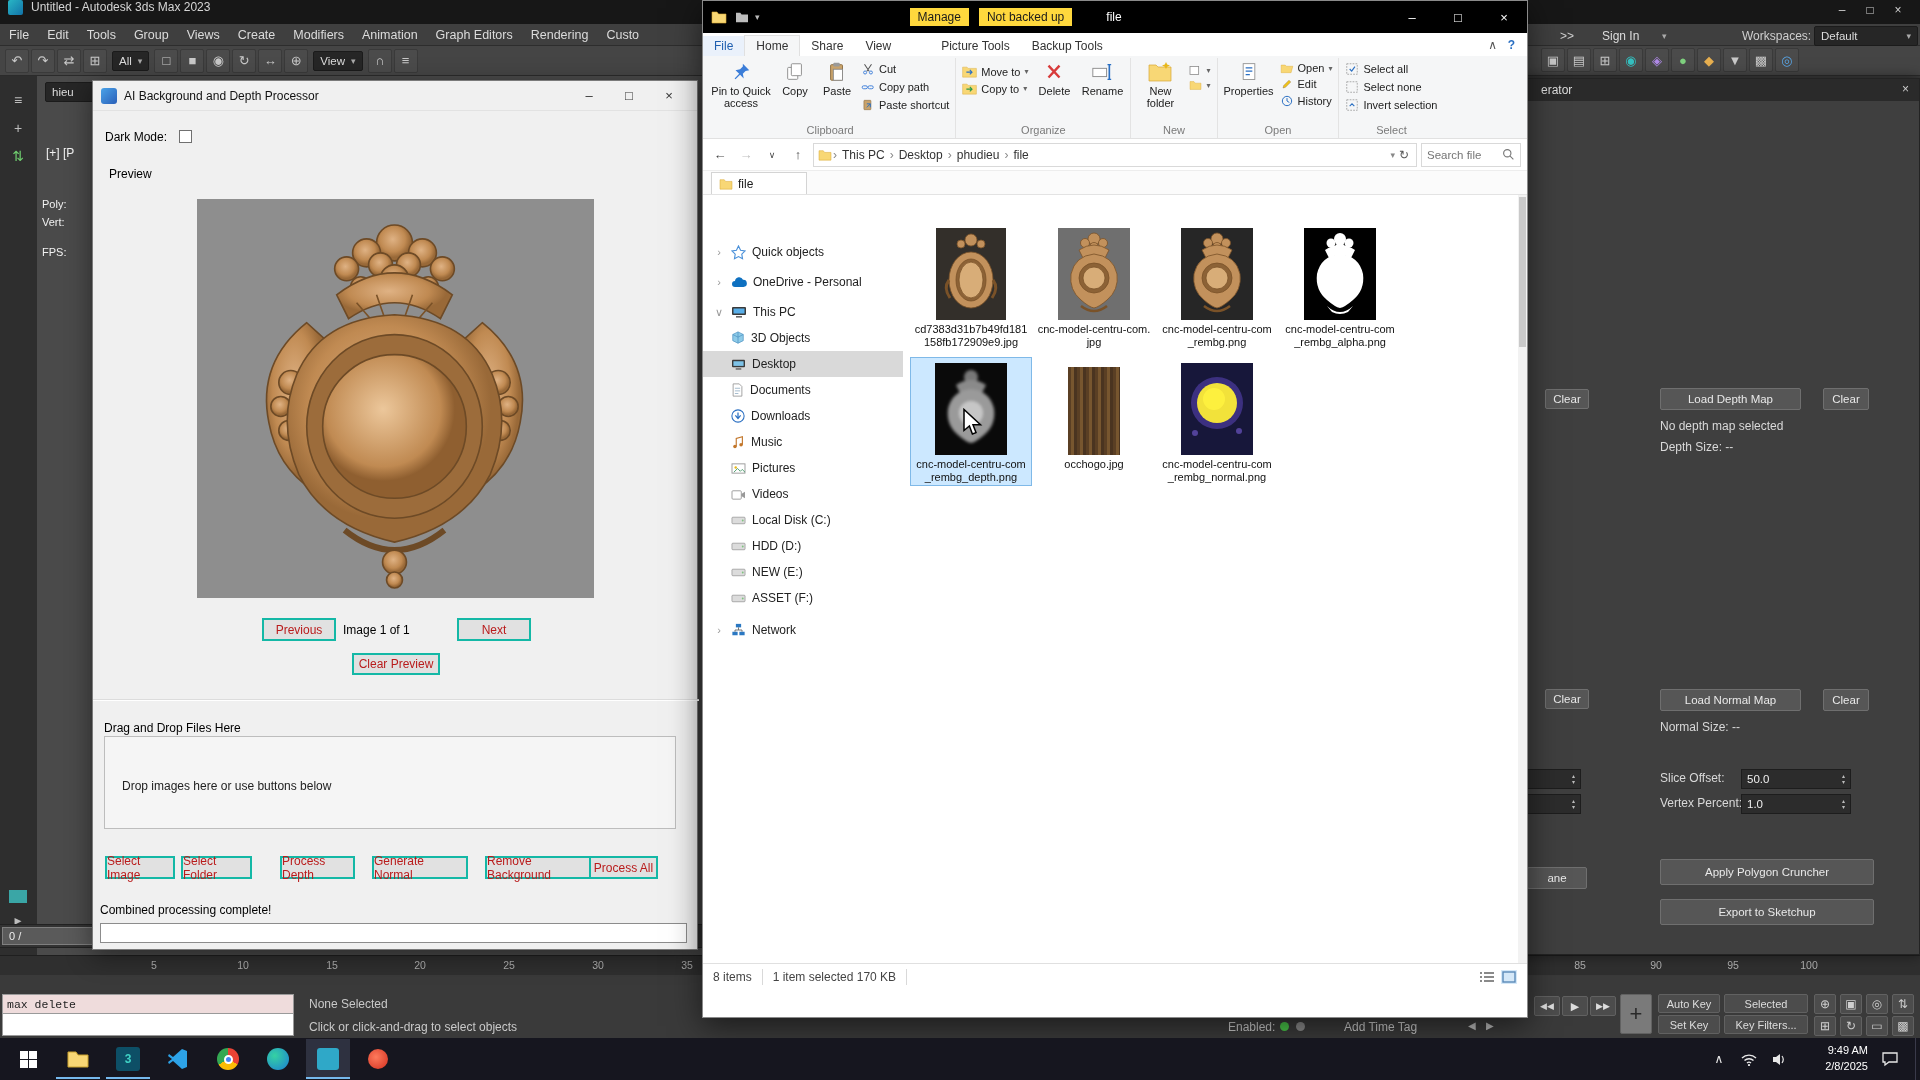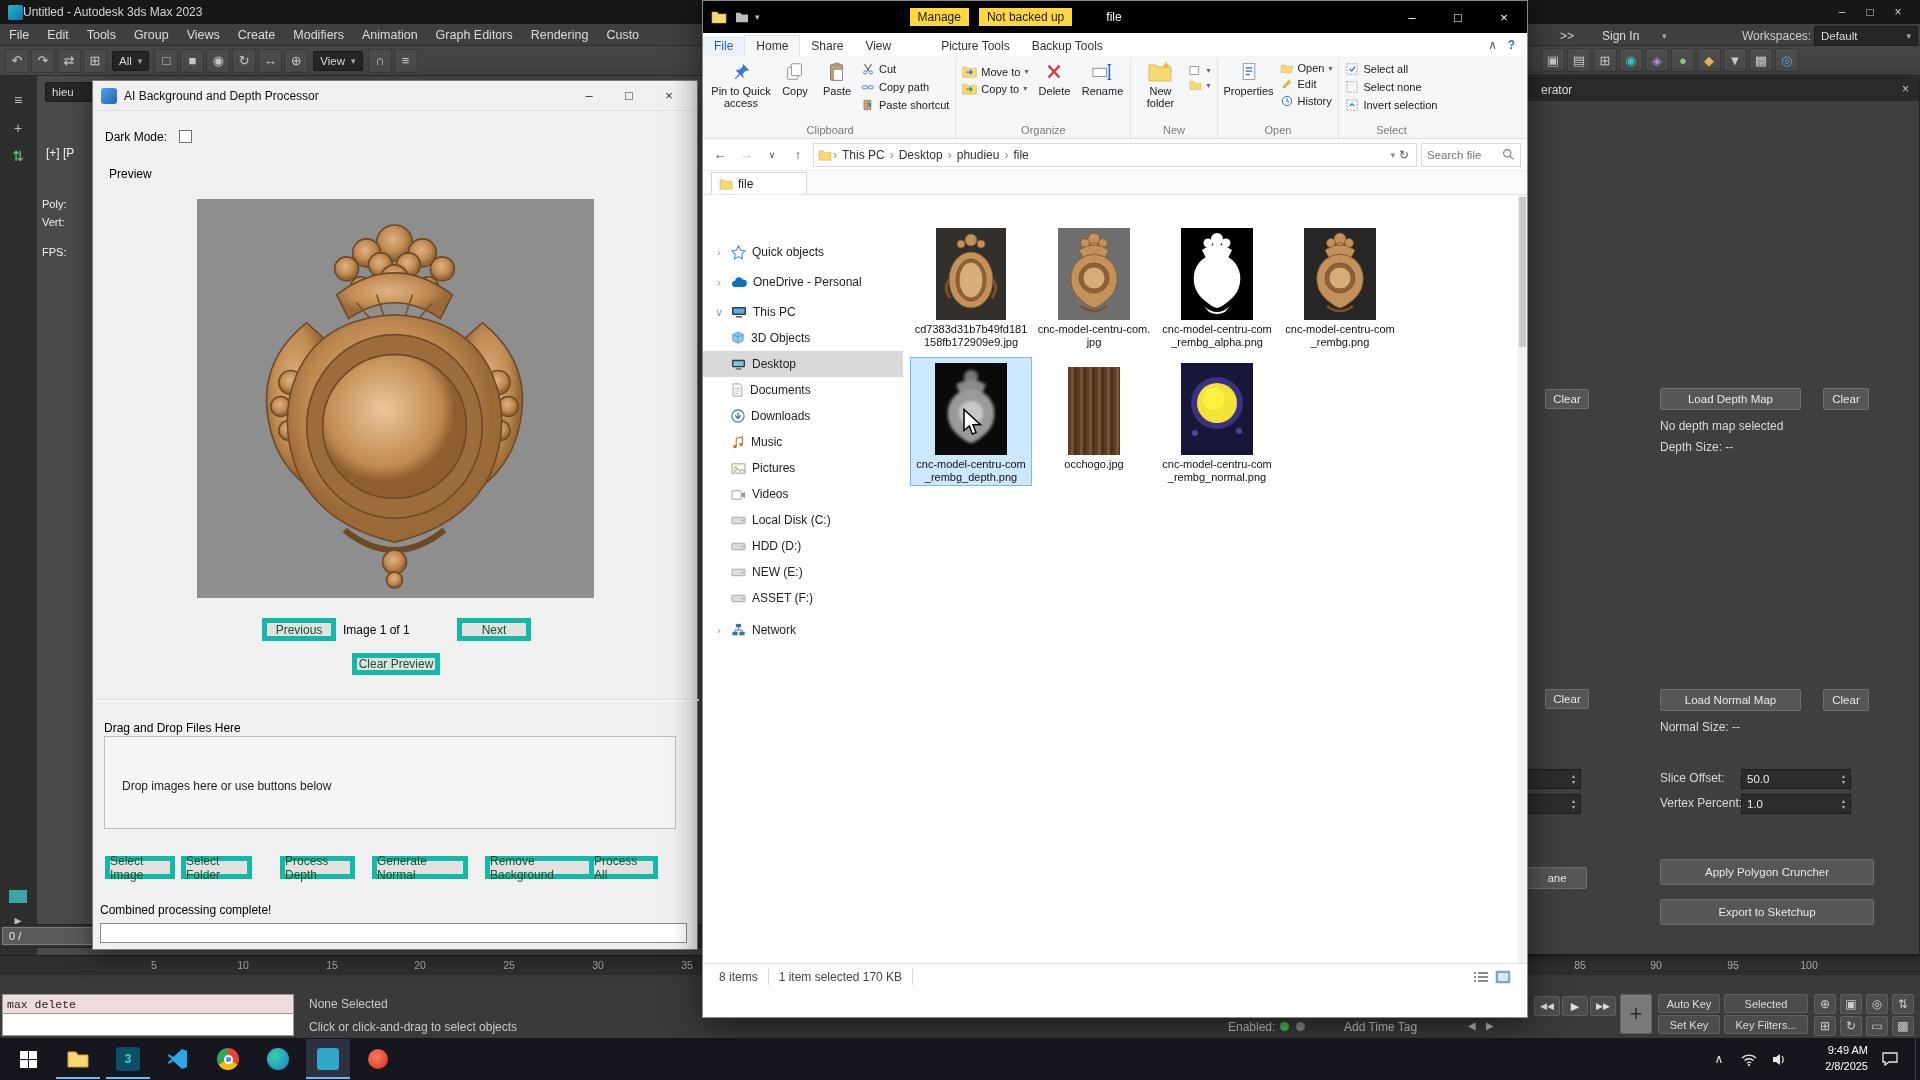--- a/index.html
+++ b/index.html
@@ -2,21 +2,21 @@
 <html><head>
 <meta charset="utf-8">
 <style>
 *{margin:0;padding:0;box-sizing:border-box}
 html,body{width:1920px;height:1080px;overflow:hidden;font-family:"Liberation Sans",sans-serif;font-size:12px}
 #root{position:relative;width:1920px;height:1080px;background:#3a3a3a;overflow:hidden}
 .abs{position:absolute}
 svg{display:block}
 
 
-.max-titlebar{left:0;top:0;width:1920px;height:24px;background:#171717;color:#d6d6d6;display:flex;align-items:center;gap:0;padding:0 8px;z-index:1}
+.max-titlebar{left:0;top:0;width:1920px;height:24px;background:#171717;color:#d6d6d6;display:flex;align-items:flex-start;gap:8px;padding:0 8px;z-index:1}
 .max-logo{width:15px;height:15px;background:linear-gradient(135deg,#29b6c5,#1273a8);border-radius:2px}
 .winbtn{width:28px;height:20px;display:flex;align-items:center;justify-content:center;color:#cfcfcf}
 .max-menubar{left:0;top:24px;width:1920px;height:22px;background:#3f3f3f;color:#dcdcdc;display:flex;align-items:center;z-index:1;border-bottom:1px solid #2d2d2d}
 .menu-item{padding:0 9px;font-size:12.5px;white-space:nowrap}
 .max-toolbar{left:0;top:46px;width:1920px;height:30px;background:#454545;border-bottom:1px solid #2b2b2b;display:flex;align-items:center;padding:0 4px;z-index:1}
 .tool-ic{width:24px;height:24px;margin:0 1px;display:flex;align-items:center;justify-content:center;color:#c9c9c9;font-size:13px;background:#4b4b4b;border:1px solid #3a3a3a;border-radius:2px}
 .tool-combo{height:20px;background:#262626;border:1px solid #1b1b1b;color:#ddd;display:flex;align-items:center;gap:6px;padding:0 6px;margin:0 4px;border-radius:2px;font-size:11.5px}
 .left-strip{left:0;top:76px;width:37px;height:879px;background:#2e2e2e;z-index:1}
 .strip-ic{position:absolute;left:6px;width:24px;height:24px;display:flex;align-items:center;justify-content:center;color:#bdbdbd;font-size:14px}
 .viewport{left:37px;top:76px;width:665px;height:879px;background:#4a4a4a;z-index:0;color:#eee}
@@ -35,21 +35,21 @@
 .listener-pink{position:absolute;left:2px;top:19px;width:292px;height:20px;background:#efdcdc;border:1px solid #9a9a9a;color:#222;font-family:"Liberation Mono",monospace;font-size:11.5px;display:flex;align-items:center;padding:0 4px}
 .listener-white{position:absolute;left:2px;top:39px;width:292px;height:22px;background:#fff;border:1px solid #9a9a9a;border-top:none}
 .sbtn{position:absolute;background:#4c4c4c;border:1px solid #616161;color:#ddd;display:flex;align-items:center;justify-content:center;font-size:11px;border-radius:2px}
 .navic{width:22px;height:20px;background:#4c4c4c;border:1px solid #616161;color:#cfcfcf;display:flex;align-items:center;justify-content:center;font-size:12px;border-radius:2px}
 .dot{width:9px;height:9px;border-radius:50%;display:inline-block}
 
 
 .dialog{left:92px;top:80px;width:606px;height:870px;background:#f0f0f0;border:1px solid #7a7a7a;z-index:3;box-shadow:0 6px 24px rgba(0,0,0,.45);color:#000}
 .dlg-titlebar{height:30px;display:flex;align-items:center;gap:7px;padding:0 8px;background:#f0f0f0;border-bottom:1px solid #e2e2e2}
 .dlg-btn{width:40px;height:29px;display:flex;align-items:center;justify-content:center;color:#333;font-size:13px}
-.lbtn{position:absolute;background:#e1e1e1;border:5px solid #14b8a6;display:flex;align-items:center;justify-content:center;font-size:12px;color:#14532d}
+.lbtn{position:absolute;background:#e1e1e1;border:2px solid #14b8a6;display:flex;align-items:center;justify-content:center;font-size:12px;color:#b91c1c}
 .dropzone{position:absolute;border:1px solid #bdbdbd;background:#f5f5f5}
 .progress{position:absolute;background:#fff;border:1px solid #8c8c8c}
 .checkbox{position:absolute;width:13px;height:13px;background:#fff;border:1px solid #707070}
 
 
 .explorer{left:702px;top:0;width:826px;height:1018px;background:#fff;border:1px solid #8a8a8a;z-index:4;box-shadow:0 8px 30px rgba(0,0,0,.55);color:#1a1a1a}
 .ex-titlebar{height:32px;background:#000;color:#fff;display:flex;align-items:center;padding:0 0 0 8px}
 .chip{background:#ffd83d;color:#1a1a1a;padding:2px 8px;font-size:12px}
 .ex-winbtn{width:46px;height:32px;display:flex;align-items:center;justify-content:center;color:#fff;font-size:13px}
 .rib-tabs{height:23px;background:#fff;display:flex;align-items:flex-end;position:relative}
@@ -79,21 +79,21 @@
 .side-item.child{padding-left:28px}
 .side-item.selected{background:#d9d9d9}
 .filepane{flex:1;position:relative;padding:28px 0 0 8px}
 .frow{display:flex;gap:3px;margin-bottom:8px}
 .fcell{width:120px;display:flex;flex-direction:column;align-items:center;padding:2px}
 .fcell.sel{background:#cce8ff;outline:1px solid #7fb9e8}
 .thumb{height:95px;display:flex;align-items:flex-end;justify-content:center}
 .fname{font-size:11px;line-height:12.5px;text-align:center;word-break:break-all;max-width:114px;margin-top:3px;color:#111}
 .scrollbar{position:absolute;right:0;top:0;width:9px;height:768px;background:#f2f2f2}
 .scrollthumb{position:absolute;left:1px;top:2px;width:7px;height:150px;background:#c9c9c9}
-.ex-status{height:26px;border-top:1px solid #e0e0e0;display:flex;align-items:center;font-size:12px;color:#444;padding:0 16px;gap:10px}
+.ex-status{height:26px;border-top:1px solid #e0e0e0;display:flex;align-items:center;font-size:12px;color:#444;padding:0 10px;gap:10px}
 .vsep{width:1px;height:16px;background:#d9d9d9}
 
 
 .taskbar{left:0;top:1038px;width:1920px;height:42px;background:#16161f;z-index:6;display:flex;align-items:center}
 .tb-ic{position:absolute;top:1px;width:44px;height:40px;display:flex;align-items:center;justify-content:center}
 .tb-ic.active{background:#2e3140;box-shadow:inset 0 -2px 0 #76b9ed}
 .tb-ic.running{box-shadow:inset 0 -2px 0 #76b9ed}
 .tray-glyph{color:#e8e8e8;font-size:12px}
 .clock{position:absolute;right:52px;top:4px;text-align:right;color:#fff;font-size:11px;line-height:16px}
 .cursor{z-index:9}
@@ -766,52 +766,52 @@
                     <circle cx="36" cy="50" r="11" fill="#d8ad78"></circle>
                     <path d="M23 78 Q36 88 49 78" fill="none" stroke-width="2.5"></path>
                   </g>
                 </svg>
             </div>
             <div class="fname">cnc-model-centru-com.jpg</div>
           </div>
           <div class="fcell">
             <div class="thumb">
               <svg width="72" height="92" viewBox="0 0 72 92">
-                  <rect width="72" height="92" fill="#000"></rect>
-                  <g fill="#fff">
-                    <circle cx="36" cy="11" r="6"></circle>
-                    <circle cx="27" cy="15" r="4.5"></circle>
-                    <circle cx="45" cy="15" r="4.5"></circle>
-                    <circle cx="36" cy="19" r="4.5"></circle>
-                    <path d="M21 22 Q36 12 51 22 L47 30 Q36 24 25 30 Z"></path>
-                    <path d="M36 26 Q55 28 59 46 Q61 62 49 72 Q41 79 36 80 Q31 79 23 72 Q11 62 13 46 Q17 28 36 26 Z"></path>
-                    <path d="M23 78 Q36 90 49 78 L44 84 Q36 88 28 84 Z"></path>
-                  </g>
-                </svg>
-            </div>
-            <div class="fname">cnc-model-centru-com_rembg_alpha.png</div>
-          </div>
-          <div class="fcell">
-            <div class="thumb">
-              <svg width="72" height="92" viewBox="0 0 72 92">
                   <rect width="72" height="92" fill="#262626"></rect>
                   <g fill="#c2915c" stroke="#7a5228" stroke-width="0.8">
                     <circle cx="36" cy="11" r="6"></circle>
                     <circle cx="27" cy="15" r="4.5"></circle>
                     <circle cx="45" cy="15" r="4.5"></circle>
                     <circle cx="36" cy="19" r="4.5"></circle>
                     <path d="M21 22 Q36 12 51 22 L47 30 Q36 24 25 30 Z"></path>
                     <path d="M36 26 Q55 28 59 46 Q61 62 49 72 Q41 79 36 80 Q31 79 23 72 Q11 62 13 46 Q17 28 36 26 Z"></path>
                     <circle cx="36" cy="50" r="15" fill="#8c6236"></circle>
                     <circle cx="36" cy="50" r="11" fill="#d8ad78"></circle>
                     <path d="M23 78 Q36 88 49 78" fill="none" stroke-width="2.5"></path>
                   </g>
                 </svg>
             </div>
             <div class="fname">cnc-model-centru-com_rembg.png</div>
+          </div>
+          <div class="fcell">
+            <div class="thumb">
+              <svg width="72" height="92" viewBox="0 0 72 92">
+                  <rect width="72" height="92" fill="#000"></rect>
+                  <g fill="#fff">
+                    <circle cx="36" cy="11" r="6"></circle>
+                    <circle cx="27" cy="15" r="4.5"></circle>
+                    <circle cx="45" cy="15" r="4.5"></circle>
+                    <circle cx="36" cy="19" r="4.5"></circle>
+                    <path d="M21 22 Q36 12 51 22 L47 30 Q36 24 25 30 Z"></path>
+                    <path d="M36 26 Q55 28 59 46 Q61 62 49 72 Q41 79 36 80 Q31 79 23 72 Q11 62 13 46 Q17 28 36 26 Z"></path>
+                    <path d="M23 78 Q36 90 49 78 L44 84 Q36 88 28 84 Z"></path>
+                  </g>
+                </svg>
+            </div>
+            <div class="fname">cnc-model-centru-com_rembg_alpha.png</div>
           </div>
         </div>
         <div class="frow">
           <div class="fcell sel">
             <div class="thumb">
               <svg width="72" height="92" viewBox="0 0 72 92">
                   <rect width="72" height="92" fill="#0a0a0a"></rect>
                   <defs>
                     <filter id="blr1">
                       <feGaussianBlur stdDeviation="1.6"></feGaussianBlur>

